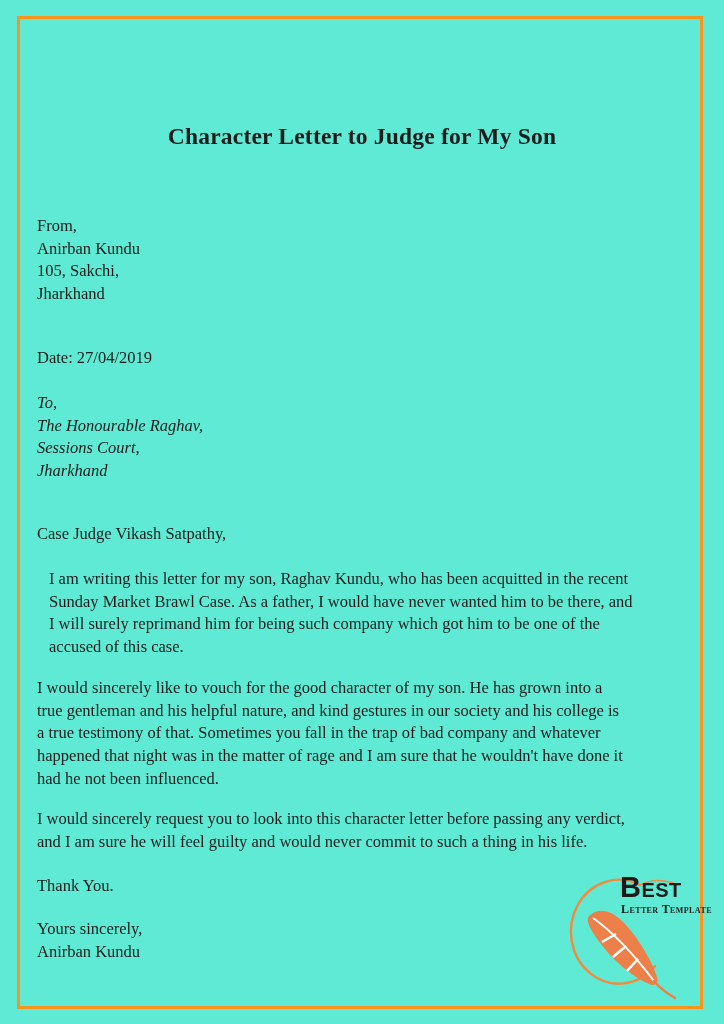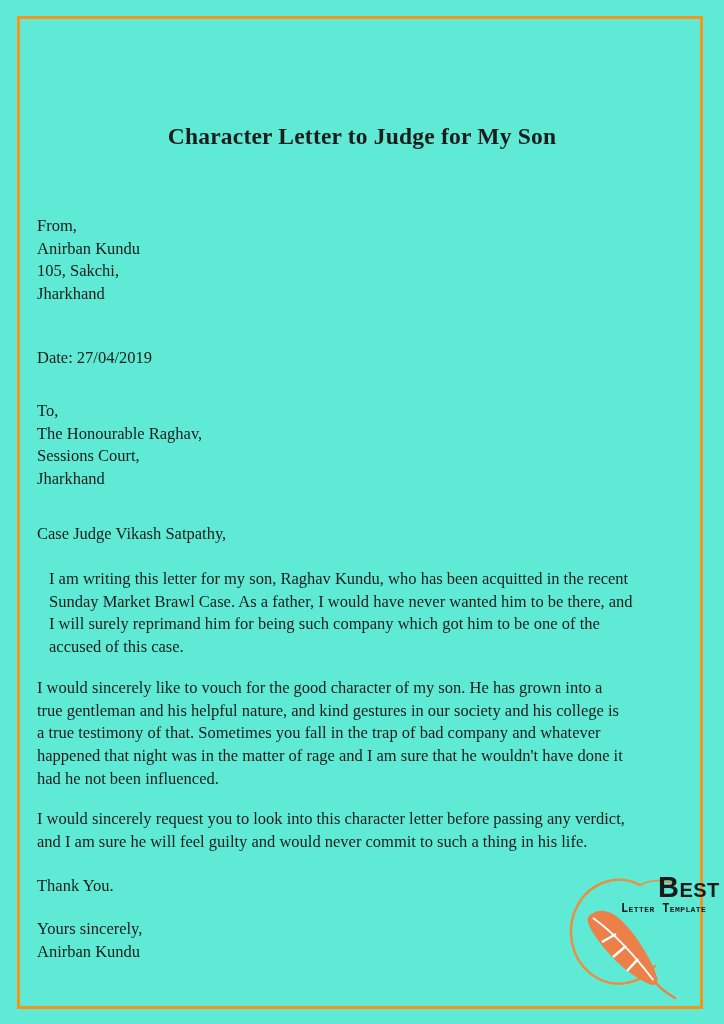--- a/index.html
+++ b/index.html
@@ -31,21 +31,21 @@
   }
   .block {
     position: absolute;
     left: 37px;
     font-size: 16.5px;
     line-height: 22.7px;
     white-space: pre;
   }
   .from-block      { top: 215px; }
   .date-line       { top: 347px; }
-  .to-block        { top: 400px; }
+  .to-block        { top: 392px; font-style: italic; }
   .salutation      { top: 523px; }
   .para-1          { top: 568px; margin-left: 12px; }
   .para-2          { top: 677px; }
   .para-3          { top: 808px; }
   .thank-you       { top: 875px; }
   .closing-block   { top: 918px; }
 
   .logo {
     position: absolute;
     left: 556px;
@@ -57,26 +57,25 @@
   .logo-brand {
     position: absolute;
     left: 64px; top: 13px;
     font-family: "Liberation Sans", "DejaVu Sans", sans-serif;
     font-weight: bold;
     font-variant: small-caps;
     font-size: 29px;
     line-height: 29px;
     color: #1a1a1a;
     letter-spacing: 0.5px;
-    margin-left: 38px;
   }
   .logo-tagline {
     position: absolute;
     left: 65px; top: 43px;
-    font-family: Liberation Mono, monospace;
+    font-family: Liberation Serif, serif;
     font-weight: bold;
     font-variant: small-caps;
     font-size: 12px;
     line-height: 13px;
     color: #1a1a1a;
     letter-spacing: 0.4px;
   }
 </style>
 </head>
 <body>

